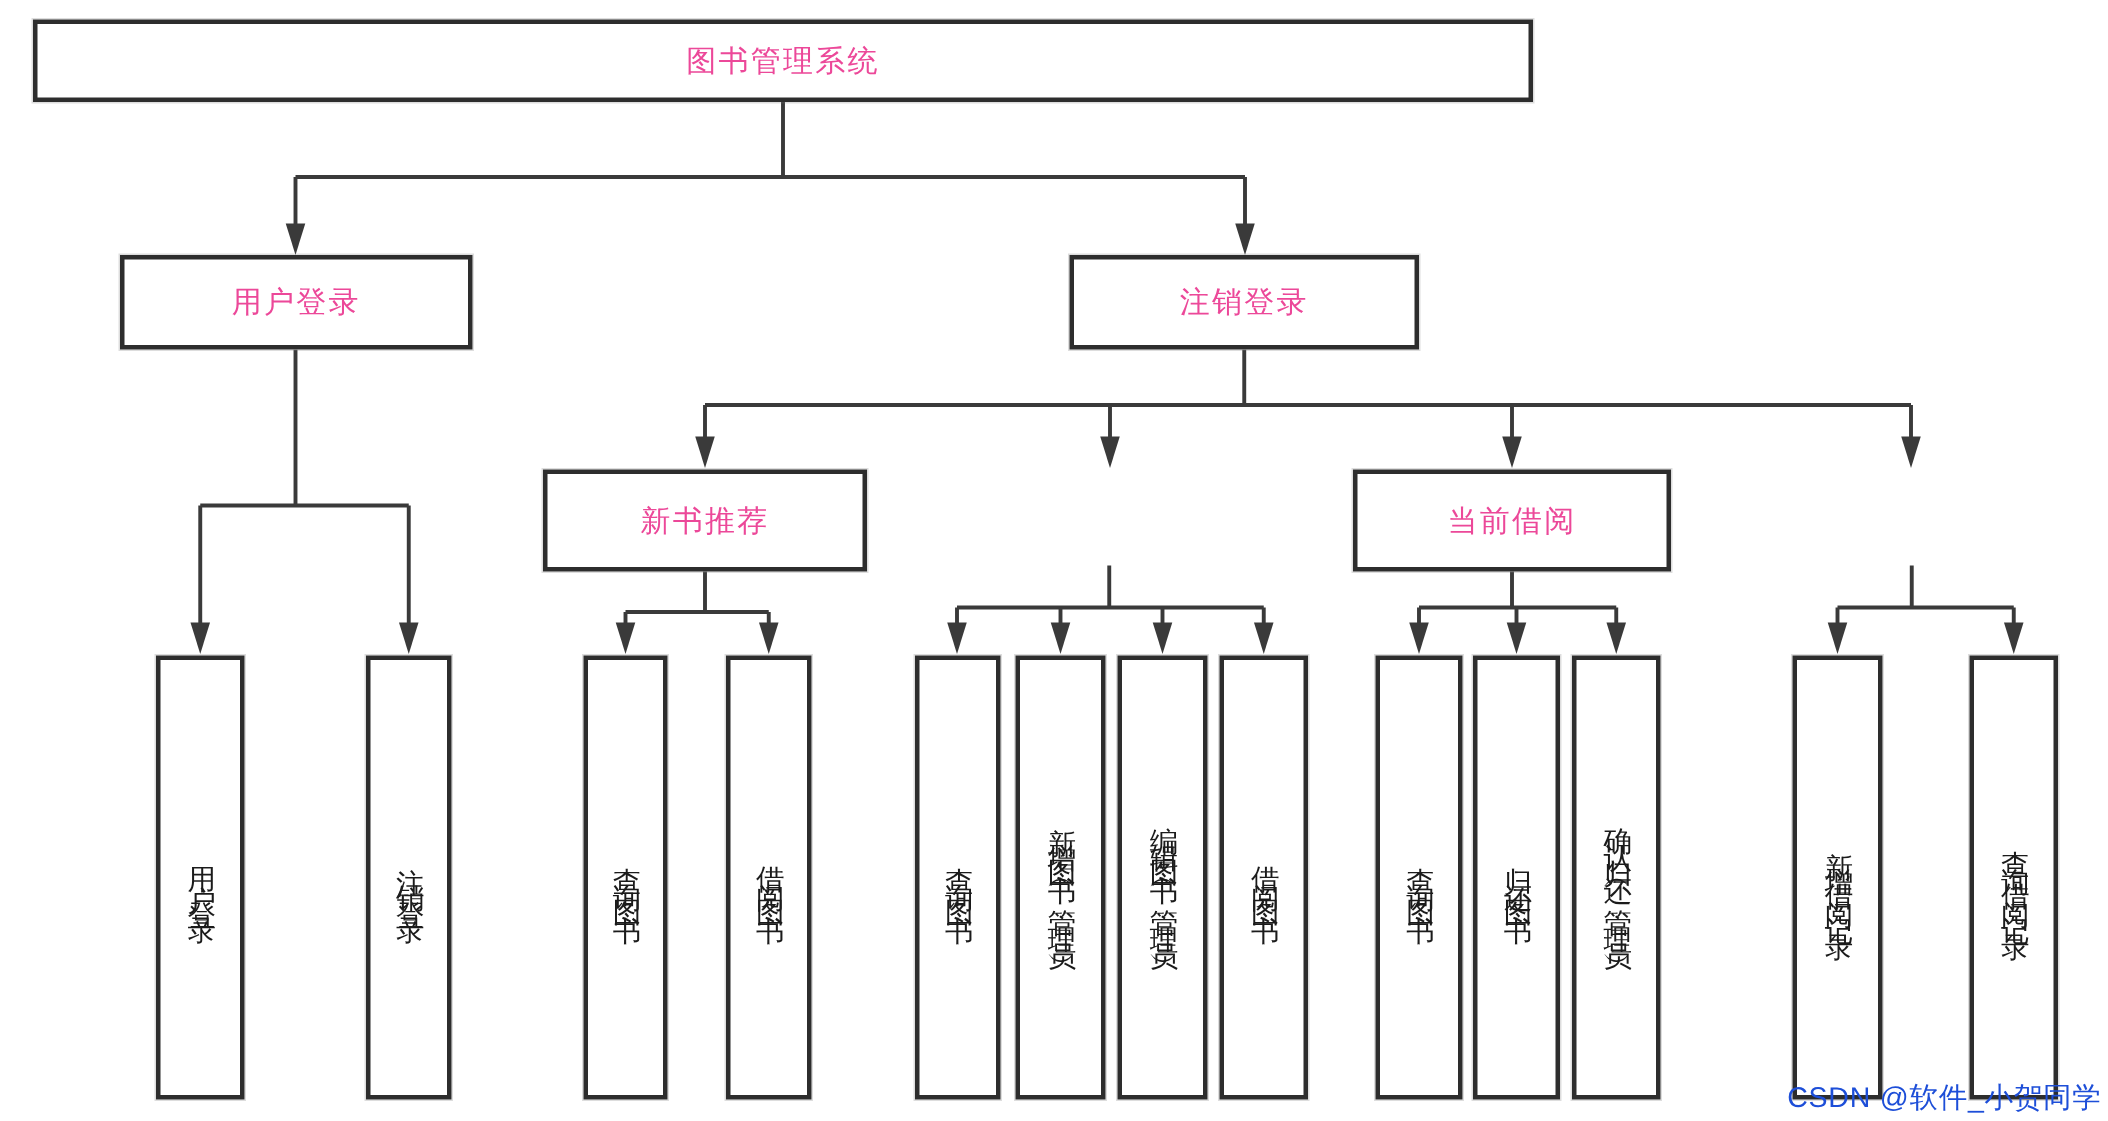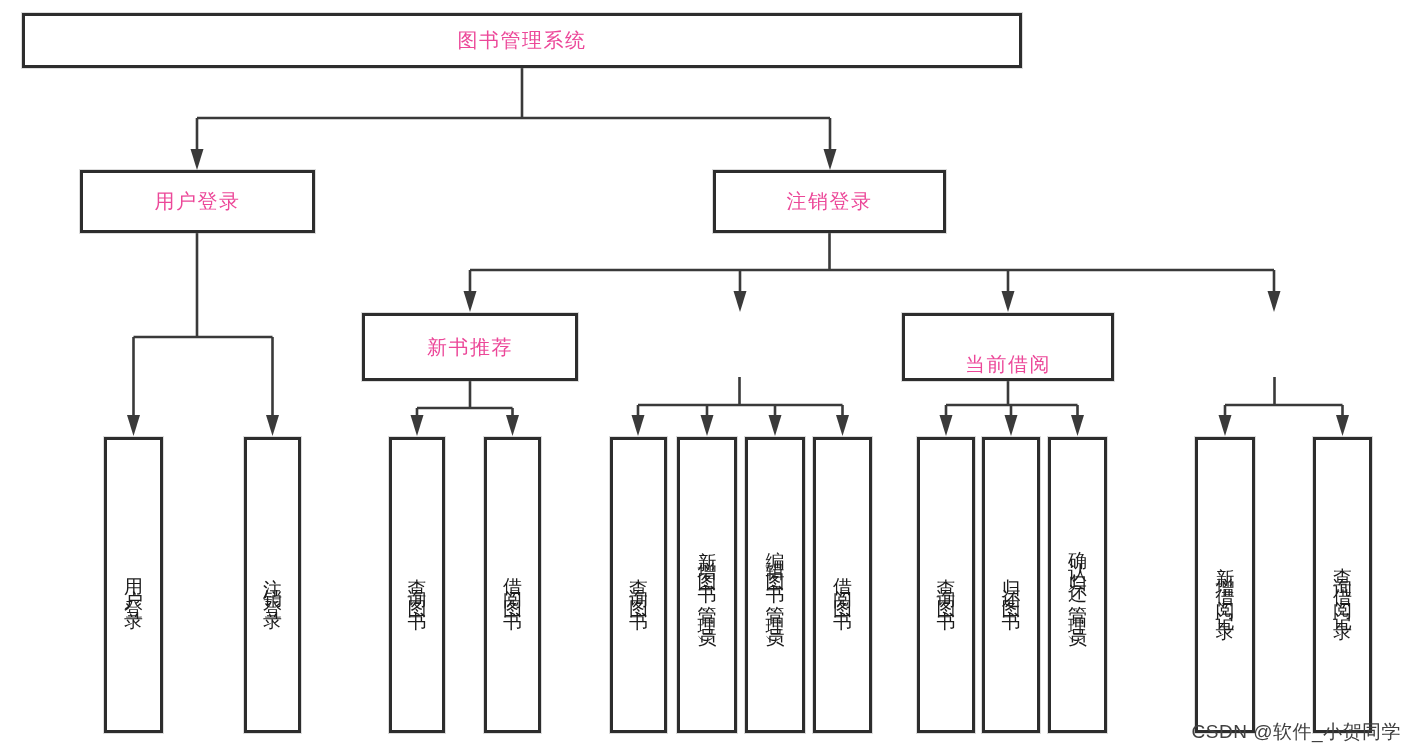--- a/index.html
+++ b/index.html
@@ -37,21 +37,21 @@
     letter-spacing: 1.5px;
     box-shadow: 0 0 0 1px rgba(120,120,120,0.25);
     white-space: nowrap;
   }
   .root-box    { left: 22px;  top: 13px;  width: 1000px; height: 55px; }
   .l2-login    { left: 80px;  top: 170px; width: 235px;  height: 63px; }
   .l2-mgmt     { left: 713px; top: 170px; width: 233px;  height: 63px; }
   .l3          { top: 313px; height: 68px; }
   .l3-rec      { left: 362px;  width: 216px; }
   .l3-borrow   { left: 632px;  width: 215px; }
-  .l3-current  { left: 902px;  width: 212px; align-items: flex-end; }
+  .l3-current  { left: 902px;  width: 212px; }
   .l3-records  { left: 1169px; width: 211px; }
 
   .vbox {
     position: absolute;
     top: 437px;
     height: 296px;
     background: #ffffff;
     border: 3px solid #2d2d2d;
     display: flex;
     align-items: center;
@@ -76,21 +76,21 @@
   .v10 { left: 982px;  width: 58px; }
   .v11 { left: 1048px; width: 59px; }
   .v12 { left: 1195px; width: 60px; }
   .v13 { left: 1313px; width: 59px; }
 
   .watermark {
     position: absolute;
     right: 4px;
     bottom: 2px;
     font-size: 19px;
-    color: #404040;
+    color: #1d4ed8;
     letter-spacing: 0.5px;
     z-index: 10;
     white-space: nowrap;
   }
 </style>
 </head>
 <body>
 
 <div id="stage">
 

